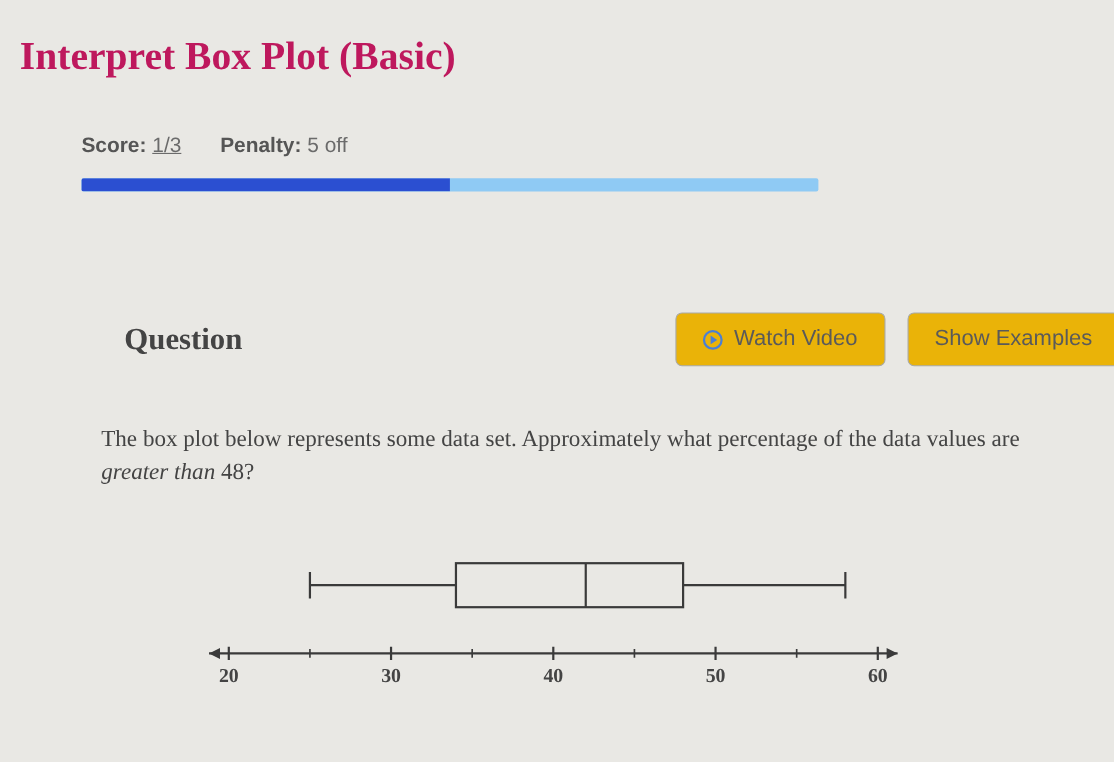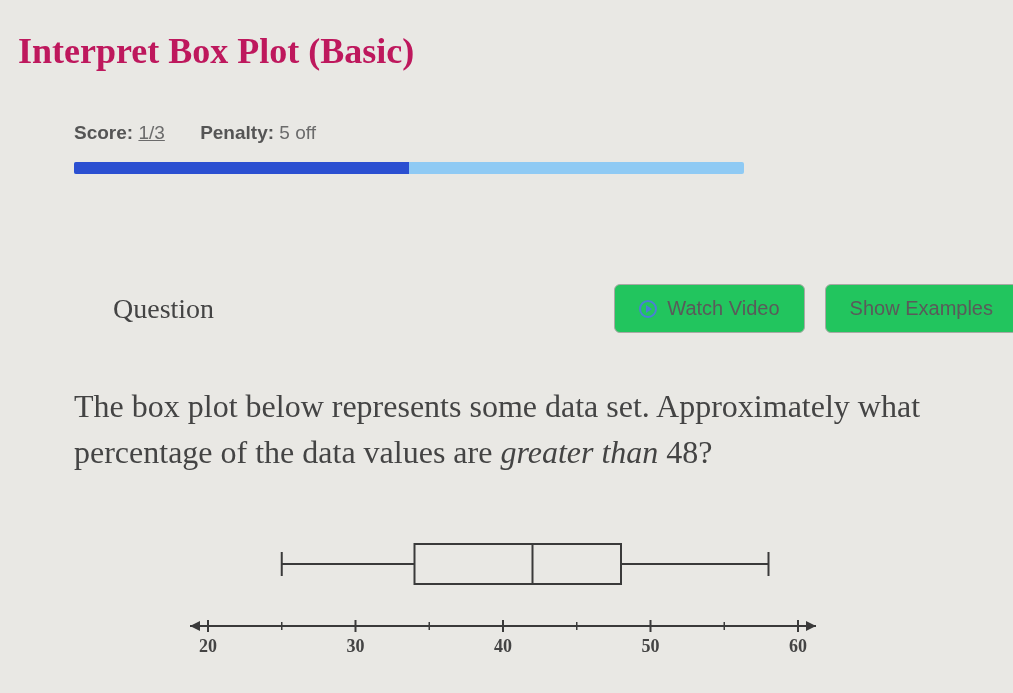--- a/index.html
+++ b/index.html
@@ -45,31 +45,31 @@
     width: 50%;
   }
   .qrow {
     margin: 110px 0 0 95px;
     display: flex;
     align-items: center;
     width: 905px;
   }
   .qlabel {
     font-size: 28px;
-    font-weight: 400;
+    font-weight: 700;
     color: #444;
     flex: 0 0 auto;
   }
   .qrow-spacer { flex: 1 1 auto; }
   .btns { display: flex; gap: 20px; }
   .btn {
     font-family: -apple-system, BlinkMacSystemFont, "Segoe UI", Arial, sans-serif;
     font-size: 20px;
     color: #5a5a5a;
-    background: #22c55e;
+    background: #eab308;
     border: 1px solid #a9a9a5;
     border-radius: 6px;
     padding: 12px 24px;
     display: inline-flex;
     align-items: center;
     gap: 10px;
     cursor: pointer;
   }
   .btn .picon {
     width: 18px; height: 18px;
@@ -81,23 +81,23 @@
   .btn .picon::after {
     content: '';
     display: block;
     width: 0; height: 0;
     border-left: 6px solid #4a7fd6;
     border-top: 4px solid transparent;
     border-bottom: 4px solid transparent;
     margin-left: 2px;
   }
   .prompt {
-    margin: 50px 0 0 56px;
+    margin: 50px 0 0 74px;
     width: 900px;
-    font-size: 32px;
+    font-size: 21px;
     line-height: 1.45;
     color: #444;
   }
   .prompt em { font-style: italic; }
   .chart-wrap {
     margin: 50px 0 0 160px;
     width: 650px;
     font-weight: bold;
   }
   svg { display: block; }

